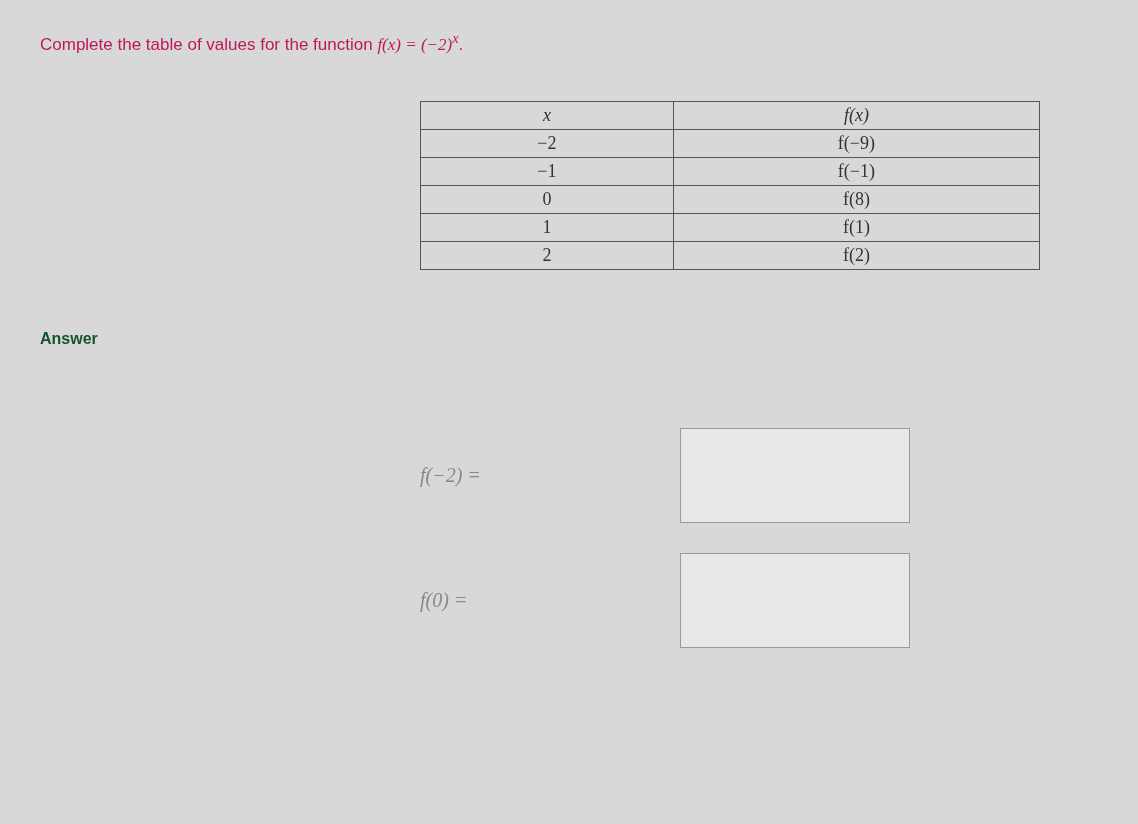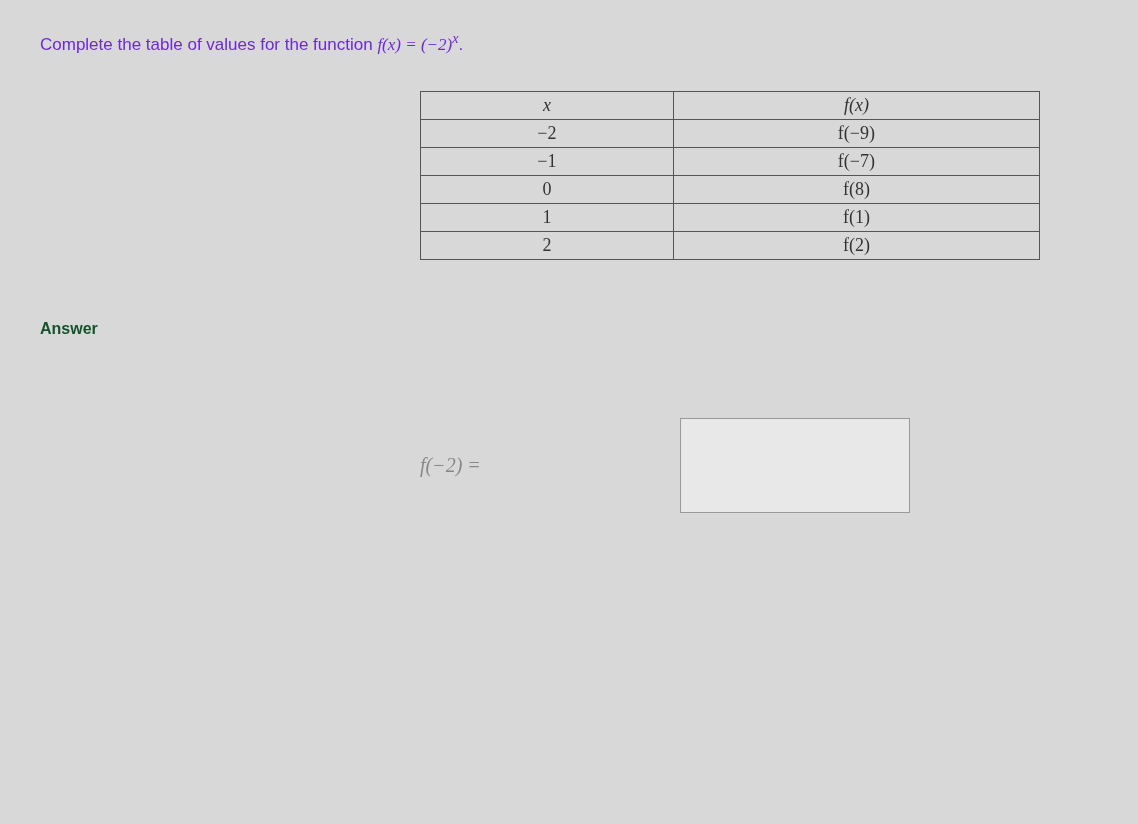--- a/index.html
+++ b/index.html
@@ -10,22 +10,22 @@
     body {
       font-family: Arial, sans-serif;
       background: #d8d8d8;
       width: 1138px;
       height: 824px;
       padding: 20px 40px;
       color: #444;
     }
     .question-text {
       font-size: 17px;
-      color: #6d28d9;
-      margin-bottom: 36px;
+      color: #be185d;
+      margin-bottom: 46px;
       margin-top: 10px;
     }
     .function-notation {
       font-style: italic;
       font-family: 'Times New Roman', serif;
     }
     .table-container {
       margin-left: 380px;
       margin-bottom: 60px;
     }
@@ -94,21 +94,21 @@
         <tr>
       <th>x</th>
       <th>f(x)</th>
     </tr>
     <tr>
       <td>−2</td>
       <td>f(−9)</td>
     </tr>
     <tr>
       <td>−1</td>
-      <td>f(−7)</td>
+      <td>f(−1)</td>
     </tr>
     <tr>
       <td>0</td>
       <td>f(8)</td>
     </tr>
     <tr>
       <td>1</td>
       <td>f(1)</td>
     </tr>
     <tr>
@@ -119,13 +119,17 @@
     </table>
 </div>
 
 <div class="answer-label">Answer</div>
 
 <div class="answer-inputs">
   <div class="input-row">
     <div class="input-label">f(−2) =</div>
     <input type="text" class="answer-input" value="" style="">
   </div>
+  <div class="input-row">
+    <div class="input-label">f(0) =</div>
+    <input type="text" class="answer-input" value="" style="">
+  </div>
 </div>
 
 </body></html>

